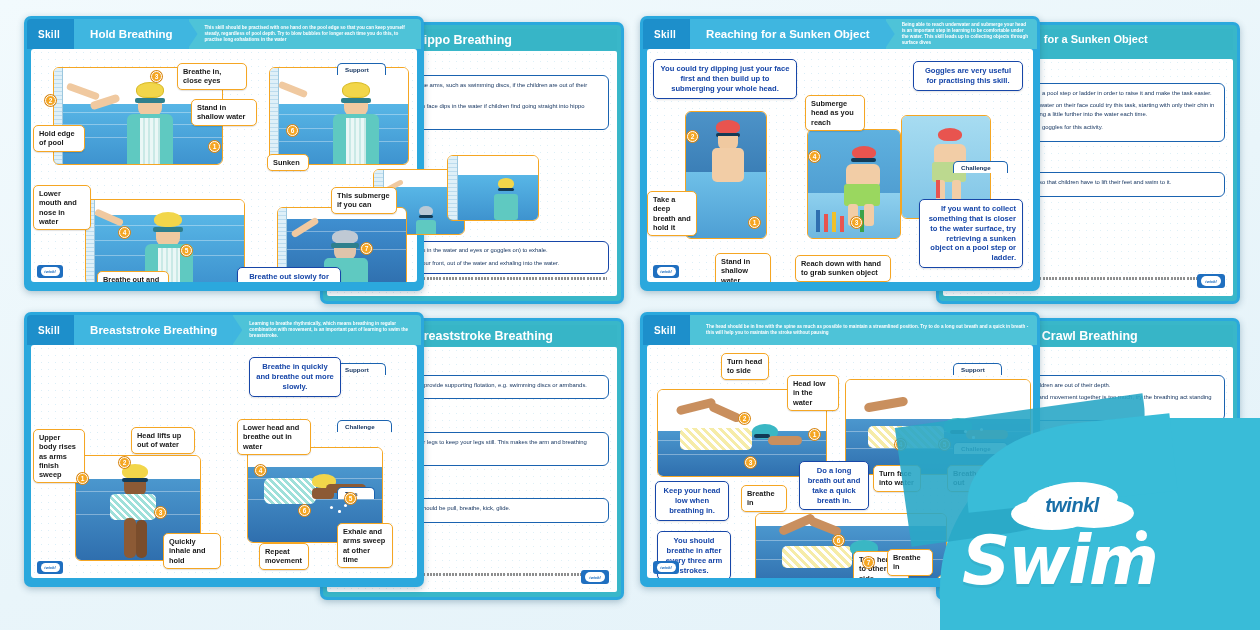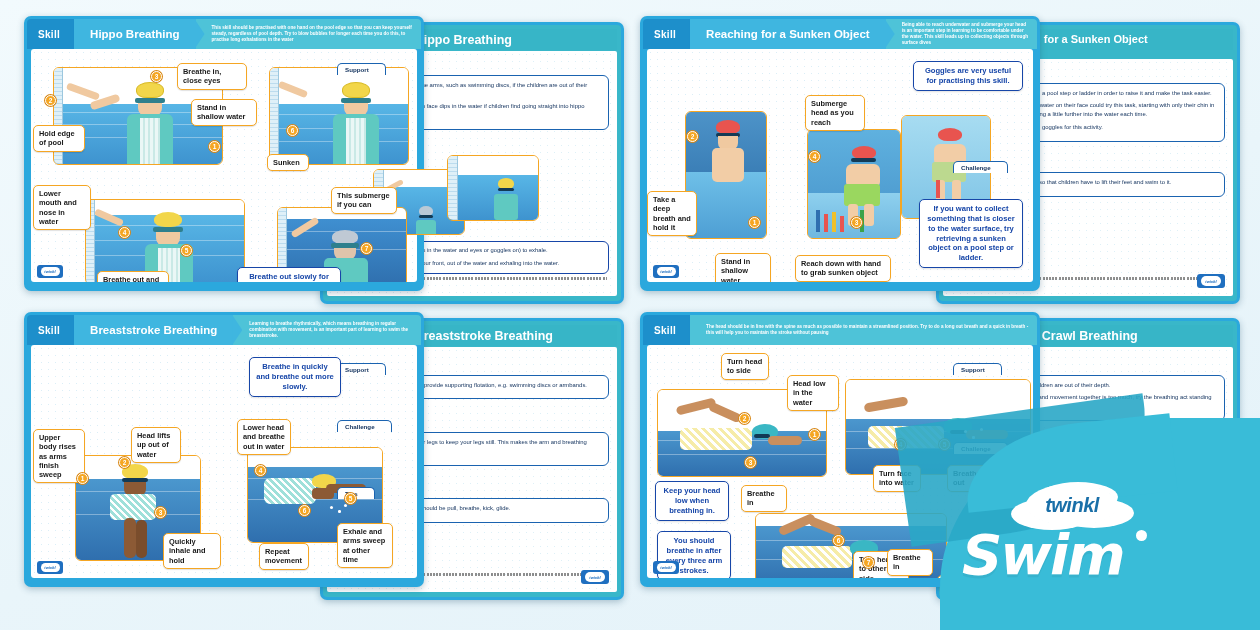--- a/index.html
+++ b/index.html
@@ -226,21 +226,21 @@
     border-radius:50%;
     display:flex; align-items:center; justify-content:center;
     box-shadow: 22px 8px 0 -6px #ffffff, -20px 9px 0 -5px #ffffff, 6px -8px 0 -6px #ffffff;
   }
   .badge-cloud span {
     font-size:20px; font-style:italic; font-weight:bold;
     color:#1a6fa8; letter-spacing:-.5px; z-index:2;
   }
   .badge-swim {
     position:absolute; left:22px; top:104px;
-    font-size:56px; font-weight:bold; font-style:italic;
+    font-size:67px; font-weight:bold; font-style:italic;
     color:#ffffff; letter-spacing:-2px;
     font-family:"DejaVu Sans", sans-serif;
     text-shadow: 0 3px 0 rgba(0,0,0,.05);
   }
   .badge-dot {
     position:absolute; left:196px; top:112px;
     width:11px; height:11px; border-radius:50%; background:#ffffff;
   }
 </style>
 </head>
@@ -292,21 +292,21 @@
           <div>could fully submerge their heads in the water and eyes or goggles on) to exhale.</div>
           <div style="margin-top:3px;">breathing whilst swimming on your front, out of the water and exhaling into the water.</div>
         </div>
         <div class="hairline"></div>
       </div>
     </div>
 
     <div class="card skill-card" style="left:0; top:0; width:400px; height:275px;">
       <div class="skill-head">
         <div class="chev-skill">Skill</div>
-        <div class="chev-title">Hippo Breathing</div>
+        <div class="chev-title">Hold Breathing</div>
         <div class="chev-desc">This skill should be practised with one hand on the pool edge so that you can keep yourself steady, regardless of pool depth. Try to blow bubbles for longer each time you do this, to practise long exhalations in the water</div>
       </div>
       <div class="skill-body">
 
         <div class="photo" style="left:22px; top:18px; width:170px; height:98px;">
           <div class="sky" style="height:38%"></div>
           <div class="water-mid" style="top:38%"></div>
           <div class="ripple" style="top:46%"></div>
             <div class="ripple" style="top:58%"></div>
             <div class="ripple" style="top:72%"></div>
@@ -436,20 +436,21 @@
     </div>
 
     <div class="card skill-card" style="left:0; top:0; width:400px; height:275px;">
       <div class="skill-head">
         <div class="chev-skill">Skill</div>
         <div class="chev-title">Reaching for a Sunken Object</div>
         <div class="chev-desc">Being able to reach underwater and submerge your head is an important step in learning to be comfortable under the water. This skill leads up to collecting objects through surface dives</div>
       </div>
       <div class="skill-body">
 
+        <div class="tip" style="left:6px; top:10px; width:144px;">You could try dipping just your face first and then build up to submerging your whole head.</div>
         <div class="tip" style="left:266px; top:12px; width:110px;">Goggles are very useful for practising this skill.</div>
 
         <div class="photo" style="left:38px; top:62px; width:82px; height:128px;">
           <div class="water-light" style="bottom:52%; top:0; background:linear-gradient(#4d93c8,#3b7fb7);"></div>
           <div class="water-mid" style="top:48%; background:linear-gradient(#6fc0e8,#4e9fd4);"></div>
           <div class="fig" style="left:20px; top:8px; width:46px; height:70px;">
             <div class="cap" style="left:10px; top:0; width:24px; height:14px; background:#e8544f;"></div>
             <div class="goggle" style="left:10px; top:13px; width:24px; height:4px;"></div>
             <div class="skin" style="left:12px; top:16px; width:20px; height:14px; border-radius:0 0 7px 7px; background:#f0c9a0;"></div>
             <div class="skin" style="left:6px; top:28px; width:32px; height:34px; border-radius:5px; background:#f2cda6;"></div>
@@ -487,21 +488,21 @@
           <div class="water-light" style="background:linear-gradient(#a7dcf1,#7fc4e6);"></div>
           <div class="fig" style="left:24px; top:12px; width:54px; height:80px;">
             <div class="cap" style="left:12px; top:0; width:24px; height:13px; background:#e8544f;"></div>
             <div class="skin" style="left:8px; top:16px; width:32px; height:22px; border-radius:6px; background:#f2cda6;"></div>
             <div style="position:absolute; left:6px; top:34px; width:34px; height:20px; background:#bcd98f; border-radius:3px;"></div>
             <div class="skin" style="left:10px; top:52px; width:9px; height:26px; border-radius:3px; background:#f2cda6;"></div>
             <div class="skin" style="left:26px; top:52px; width:9px; height:26px; border-radius:3px; background:#f2cda6;"></div>
           </div>
           <div style="position:absolute; left:34px; bottom:20px; width:4px; height:18px; background:#e8544f;"></div>
         </div>
-        <div class="tip" style="left:272px; top:150px; width:104px; text-align:center;">If you want to collect something that is closer to the water surface, try retrieving a sunken object on a pool step or ladder.</div>
+        <div class="tip" style="left:272px; top:150px; width:104px; text-align:right;">If you want to collect something that is closer to the water surface, try retrieving a sunken object on a pool step or ladder.</div>
 
         <div class="twinkl-mini">
           <div class="cloud">twinkl</div>
         </div>
       </div>
     </div>
   </div>
 
   <div class="grp" style="left:24px; top:312px; width:600px; height:290px;">
 
@@ -562,42 +563,42 @@
             <div class="skin" style="left:18px; top:18px; width:22px; height:14px; border-radius:0 0 7px 7px; background:#8c5a35;"></div>
             <div style="position:absolute; left:4px; top:30px; width:46px; height:26px; background:repeating-linear-gradient(45deg,#9fe0da 0 3px,#ffffff 3px 5px); border-radius:5px;"></div>
             <div class="skin" style="left:18px; top:54px; width:12px; height:40px; border-radius:5px; background:#8c5a35;"></div>
             <div class="skin" style="left:30px; top:56px; width:11px; height:38px; border-radius:5px; background:#7a4d2c;"></div>
           </div>
         </div>
         <div class="num" style="left:46px; top:128px;">1</div>
         <div class="num" style="left:88px; top:112px;">2</div>
         <div class="num" style="left:124px; top:162px;">3</div>
         <div class="lbl" style="left:2px; top:84px; width:52px;">Upper body rises as arms finish sweep</div>
-        <div class="lbl" style="left:100px; top:82px; width:50px;">Head lifts up out of water</div>
+        <div class="lbl" style="left:100px; top:82px; width:64px;">Head lifts up out of water</div>
         <div class="lbl" style="left:132px; top:188px; width:58px;">Quickly inhale and hold</div>
 
         <div class="photo" style="left:216px; top:102px; width:136px; height:96px;">
           <div class="sky" style="height:20%"></div>
           <div class="water-mid" style="top:20%; background:linear-gradient(#4b97ce,#2f6fae);"></div>
           <div class="ripple" style="top:32%"></div>
             <div class="ripple" style="top:54%"></div>
           <div class="fig" style="left:16px; top:22px; width:110px; height:44px;">
             <div style="position:absolute; left:0; top:8px; width:52px; height:26px; background:repeating-linear-gradient(45deg,#9fe0da 0 3px,#ffffff 3px 5px); border-radius:6px;"></div>
             <div class="cap" style="left:48px; top:4px; width:24px; height:14px; background:#f2d64a;"></div>
             <div class="skin" style="left:62px; top:14px; width:40px; height:9px; border-radius:5px; background:#8c5a35;"></div>
             <div class="skin" style="left:48px; top:18px; width:22px; height:11px; border-radius:4px; background:#8c5a35;"></div>
           </div>
           <div style="position:absolute; left:82px; top:58px; width:3px; height:3px; border-radius:50%; background:#fff;"></div>
           <div style="position:absolute; left:90px; top:62px; width:2.5px; height:2.5px; border-radius:50%; background:#fff;"></div>
           <div style="position:absolute; left:96px; top:56px; width:3px; height:3px; border-radius:50%; background:#fff;"></div>
         </div>
         <div class="num" style="left:224px; top:120px;">4</div>
         <div class="num" style="left:314px; top:148px;">5</div>
         <div class="num" style="left:268px; top:160px;">6</div>
-        <div class="lbl" style="left:206px; top:74px; width:54px;">Lower head and breathe out in water</div>
+        <div class="lbl" style="left:206px; top:74px; width:74px;">Lower head and breathe out in water</div>
         <div class="lbl" style="left:306px; top:178px; width:56px;">Exhale and arms sweep at other time</div>
         <div class="lbl" style="left:228px; top:198px; width:50px;">Repeat movement</div>
 
         <div class="twinkl-mini">
           <div class="cloud">twinkl</div>
         </div>
       </div>
     </div>
   </div>
 
@@ -692,20 +693,21 @@
           </div>
         </div>
         <div class="num" style="left:186px; top:190px;">6</div>
         <div class="num" style="left:216px; top:212px;">7</div>
 
         <div class="lbl" style="left:206px; top:158px; width:56px;margin-top:48px;">Turn head to other side</div>
         <div class="lbl" style="left:240px; top:204px; width:46px;">Breathe in</div>
         <div class="lbl" style="left:290px; top:230px; width:14px;">R</div>
 
         <div class="tip" style="left:8px; top:136px; width:74px;">Keep your head low when breathing in.</div>
+        <div class="tip" style="left:152px; top:116px; width:70px;">Do a long breath out and take a quick breath in.</div>
         <div class="tip" style="left:10px; top:186px; width:74px;">You should breathe in after every three arm strokes.</div>
 
         <div class="twinkl-mini">
           <div class="cloud">twinkl</div>
         </div>
       </div>
     </div>
   </div>
 
   <div id="swim-badge">

